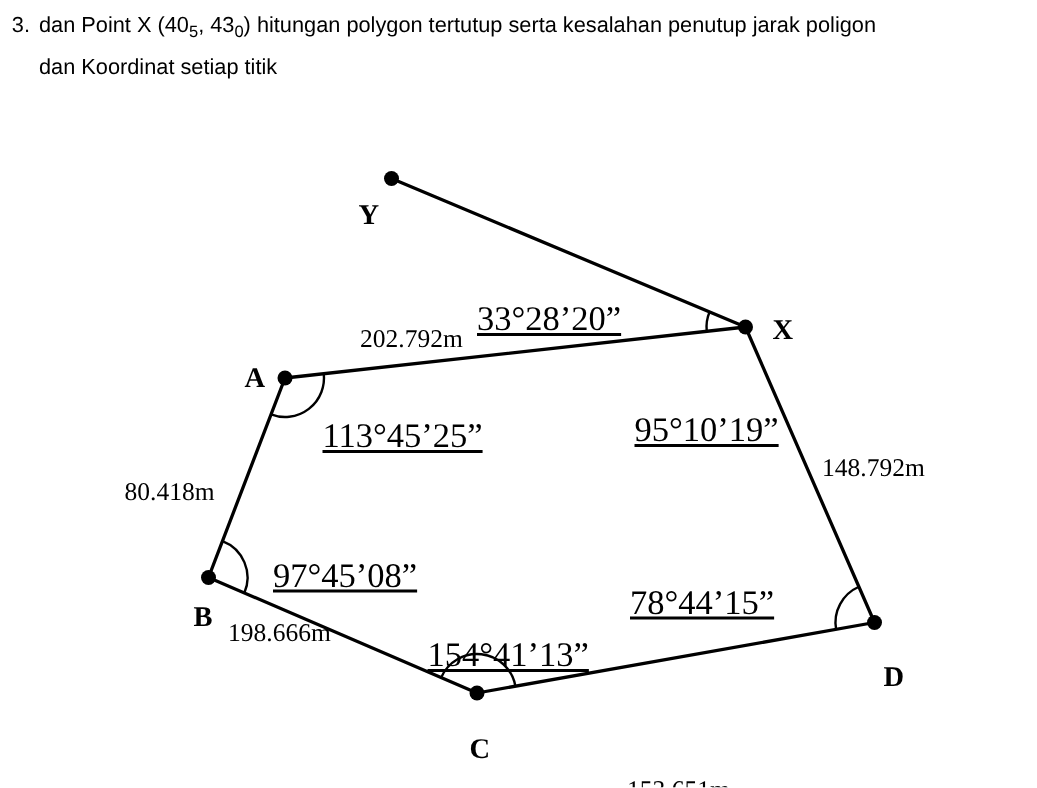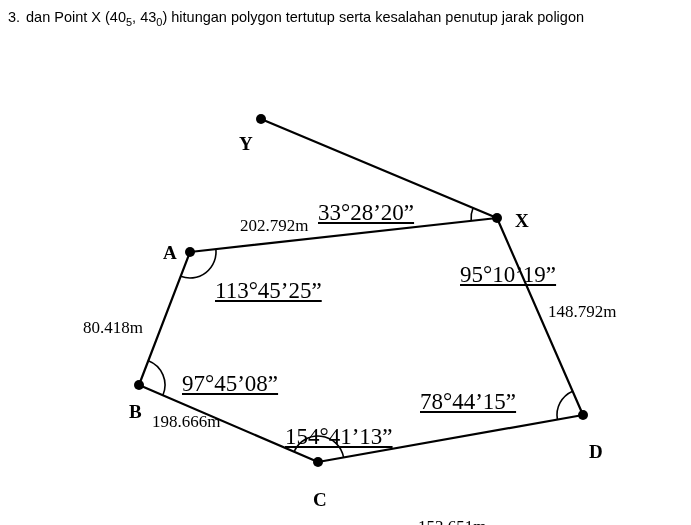--- a/index.html
+++ b/index.html
@@ -72,20 +72,23 @@
 <body>
 
 <div id="page">
 
   <div class="question">
     <div class="q-number">3.</div>
     <div class="q-body">
       <span class="q-line">
         dan Point X (40<span class="sub">5</span>, 43<span class="sub">0</span>) hitungan polygon tertutup serta kesalahan penutup jarak poligon
       </span>
+      <span class="q-line">
+        dan Koordinat setiap titik
+      </span>
     </div>
   </div>
 
   <div id="diagram">
     <svg id="poly-svg" width="691" height="443" viewBox="0 0 691 443">
         <line x1="261" y1="37" x2="497" y2="136" stroke="#000" stroke-width="2.2" stroke-linecap="round"></line>
         <line x1="497" y1="136" x2="190" y2="170" stroke="#000" stroke-width="2.2" stroke-linecap="round"></line>
         <line x1="190" y1="170" x2="139" y2="303" stroke="#000" stroke-width="2.2" stroke-linecap="round"></line>
         <line x1="139" y1="303" x2="318" y2="380" stroke="#000" stroke-width="2.2" stroke-linecap="round"></line>
         <line x1="318" y1="380" x2="583" y2="333" stroke="#000" stroke-width="2.2" stroke-linecap="round"></line>
@@ -108,21 +111,21 @@
         <div class="lbl vertex-label" style="left: 163px; top: 160px;">A</div>
         <div class="lbl vertex-label" style="left: 129px; top: 319px;">B</div>
         <div class="lbl vertex-label" style="left: 313px; top: 407px;">C</div>
         <div class="lbl vertex-label" style="left: 589px; top: 359px;">D</div>
         <div class="lbl dist-label" style="left: 240px; top: 134px;">202.792m</div>
         <div class="lbl dist-label" style="left: 83px; top: 236px;">80.418m</div>
         <div class="lbl dist-label" style="left: 152px; top: 330px;">198.666m</div>
         <div class="lbl dist-label" style="left: 418px; top: 391px; margin-top: 44px;">153.651m</div>
         <div class="lbl dist-label" style="left: 548px; top: 220px;">148.792m</div>
         <div class="lbl angle-label" style="left: 318px; top: 118px;">33°28’20”</div>
-        <div class="lbl angle-label" style="left: 423px; top: 180px; margin-left: 37px;">95°10’19”</div>
+        <div class="lbl angle-label" style="left: 423px; top: 192px;">95°10’19”</div>
         <div class="lbl angle-label" style="left: 215px; top: 196px;">113°45’25”</div>
         <div class="lbl angle-label" style="left: 182px; top: 289px;">97°45’08”</div>
         <div class="lbl angle-label" style="left: 285px; top: 342px;">154°41’13”</div>
         <div class="lbl angle-label" style="left: 420px; top: 307px;">78°44’15”</div>
       </div>
   </div>
 
 </div>
 
 </body></html>

